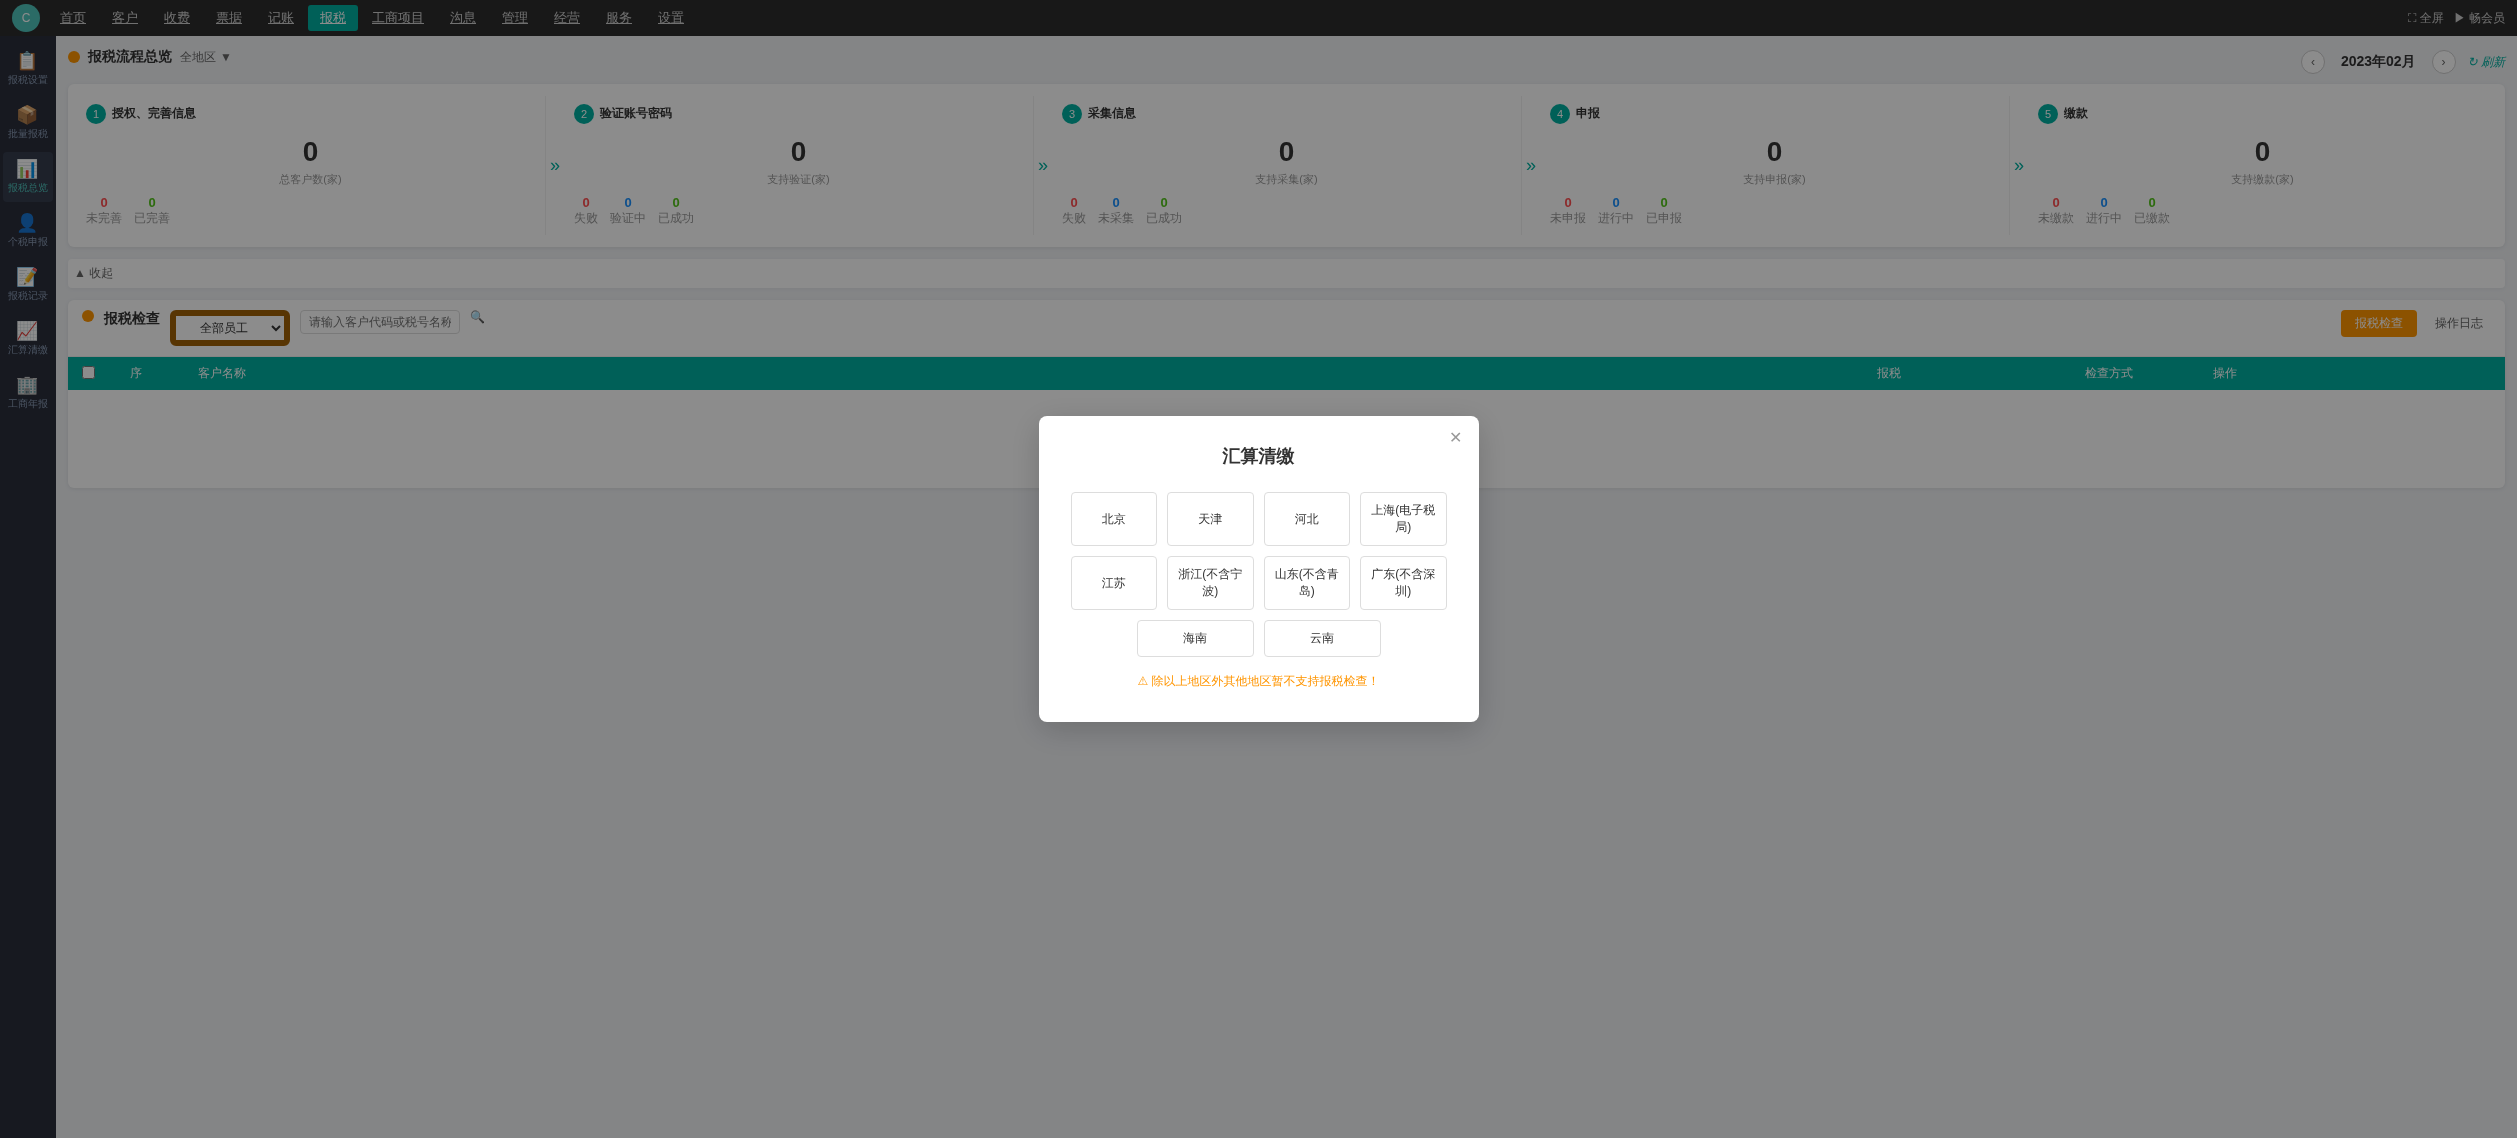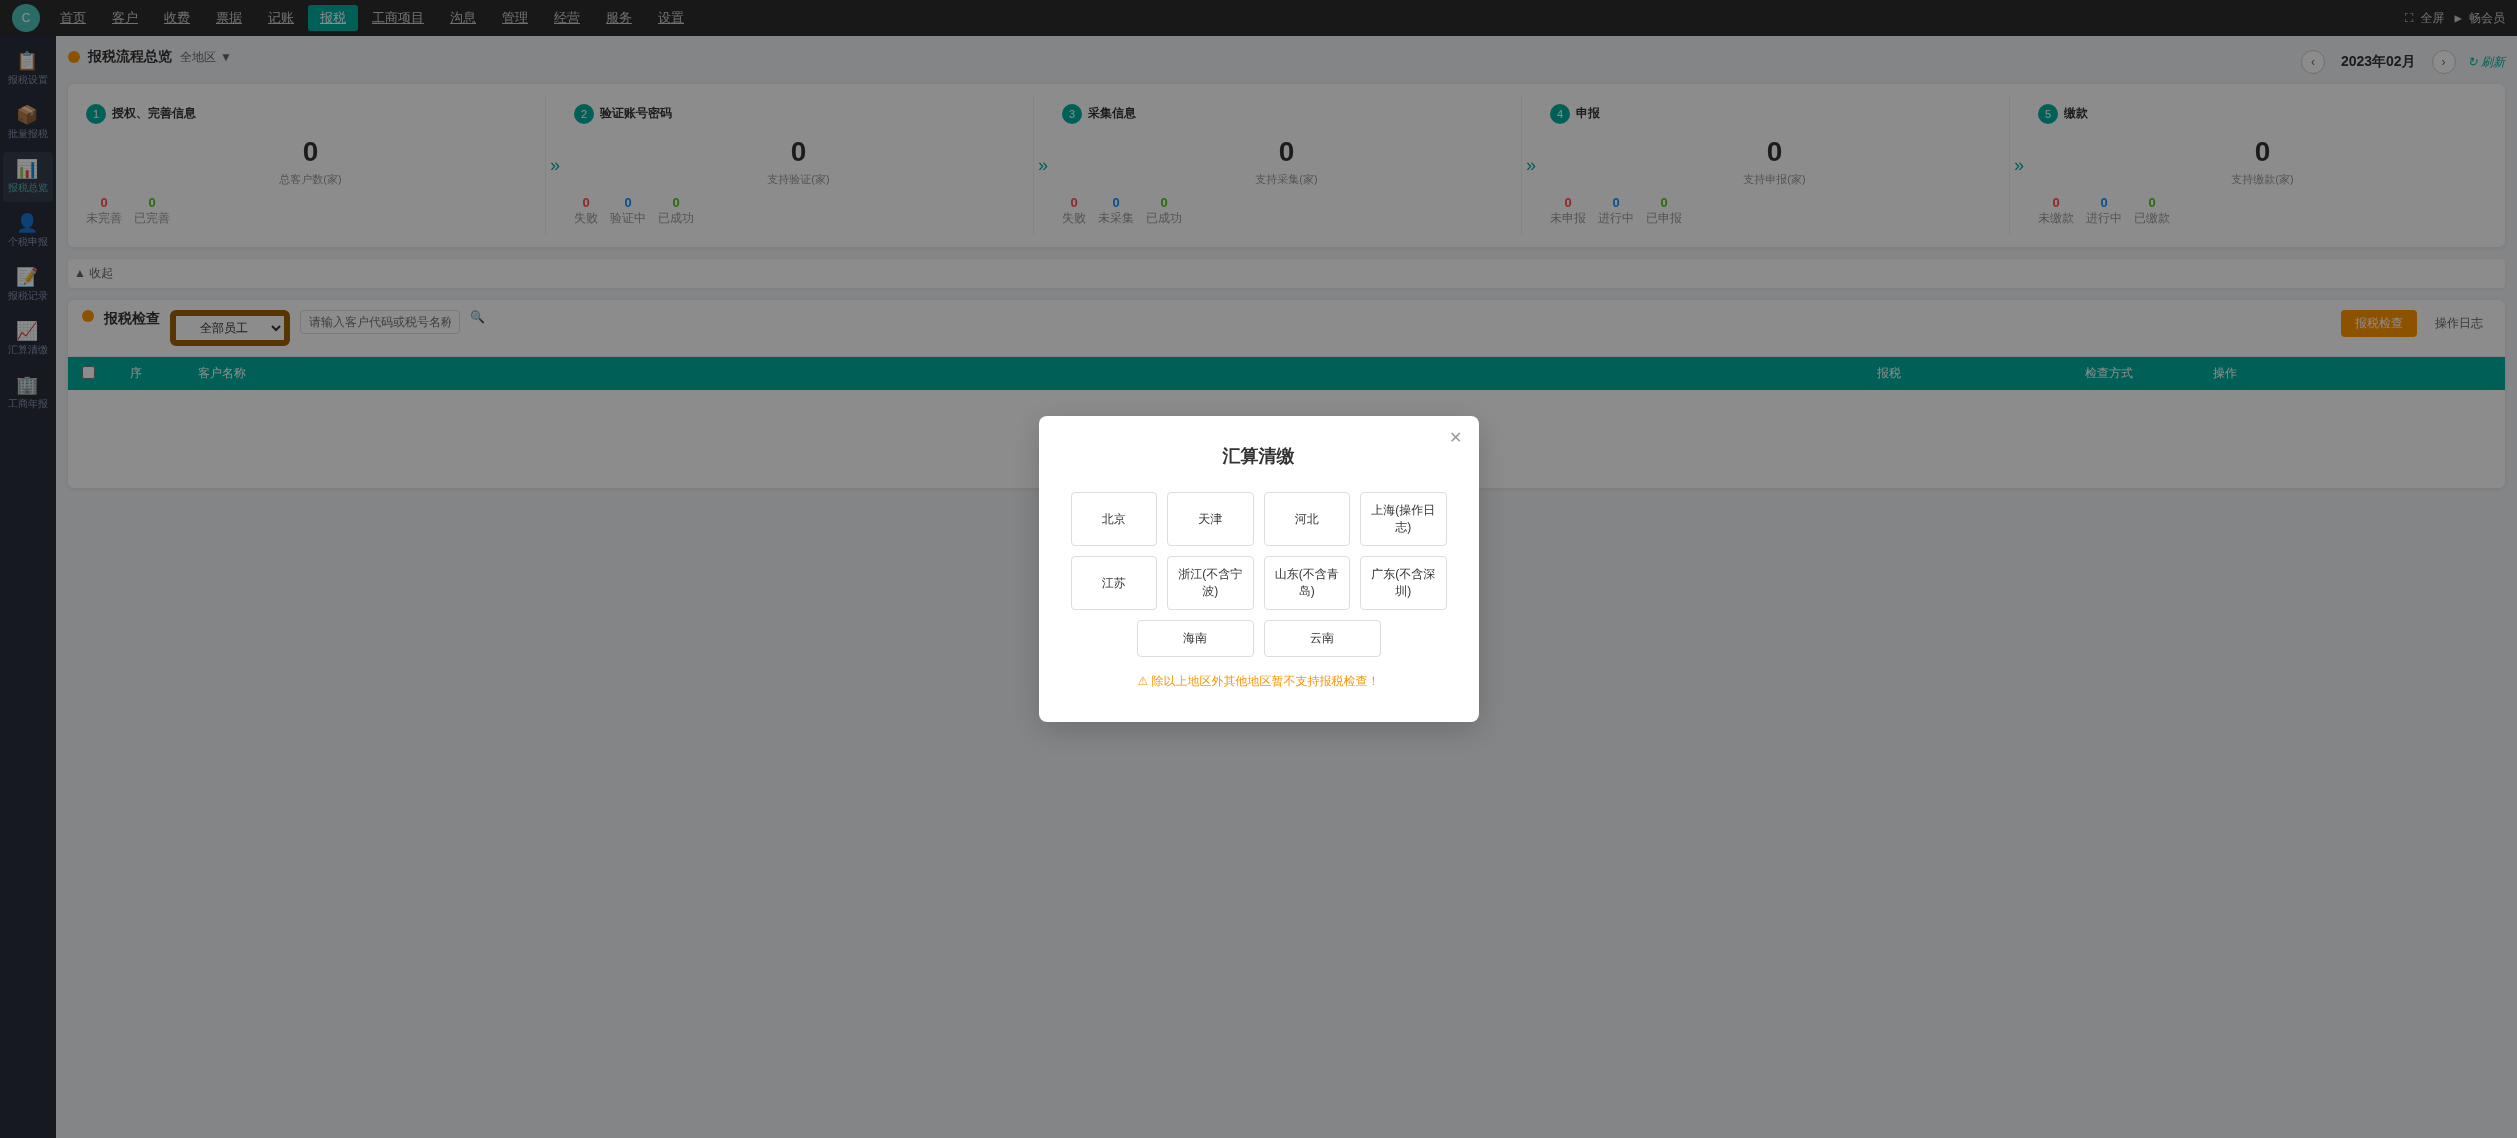--- a/index.html
+++ b/index.html
@@ -37,21 +37,20 @@
     .top-nav .nav-item.active {
       background: #00b0a0;
       color: #fff;
     }
     .top-nav .right-area {
       display: flex;
       align-items: center;
       gap: 10px;
       color: #ccc;
       font-size: 12px;
-      font-family: Liberation Mono, monospace;
     }
     .top-nav .right-area span { cursor: pointer; }
 
     
     .layout {
       display: flex;
       height: calc(100vh - 36px);
     }
     .sidebar {
       width: 56px;
@@ -633,21 +632,21 @@
 
 <div class="overlay">
   <div class="dialog">
     <span class="dialog-close">✕</span>
     <div class="dialog-title">汇算清缴</div>
 
     <div class="region-grid">
       <button class="region-btn">北京</button>
       <button class="region-btn">天津</button>
       <button class="region-btn">河北</button>
-      <button class="region-btn">上海(操作日志)</button>
+      <button class="region-btn">上海(电子税局)</button>
     </div>
 
     <div class="region-row-3">
       <button class="region-btn">江苏</button>
       <button class="region-btn">浙江(不含宁波)</button>
       <button class="region-btn">山东(不含青岛)</button>
       <button class="region-btn">广东(不含深圳)</button>
     </div>
 
     <div class="region-row-2">

